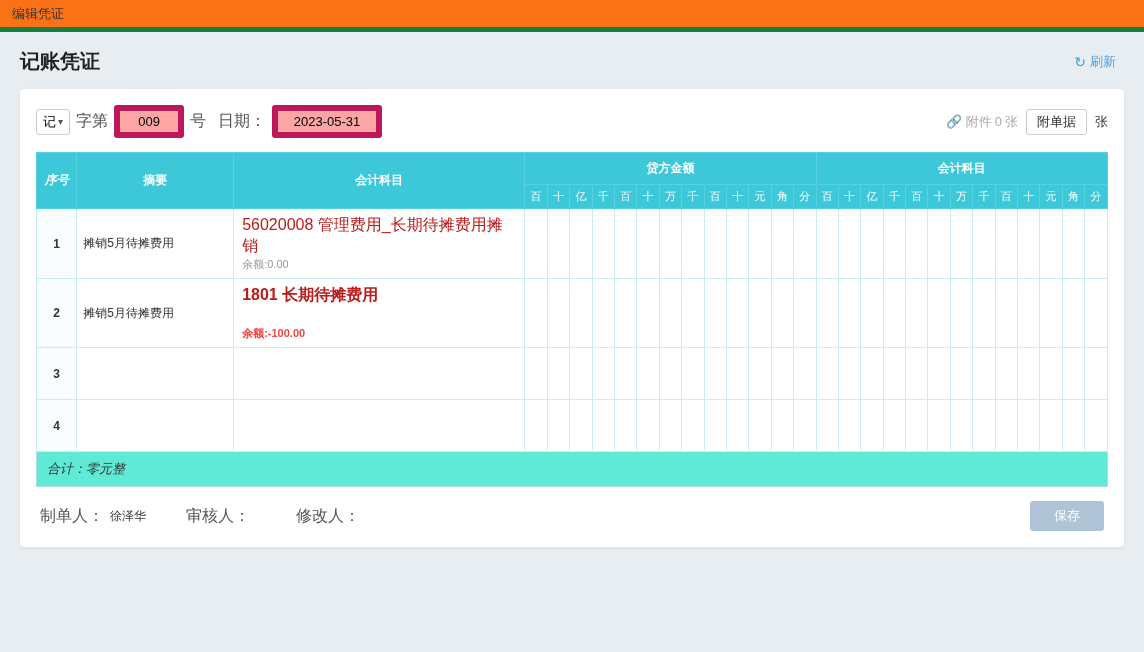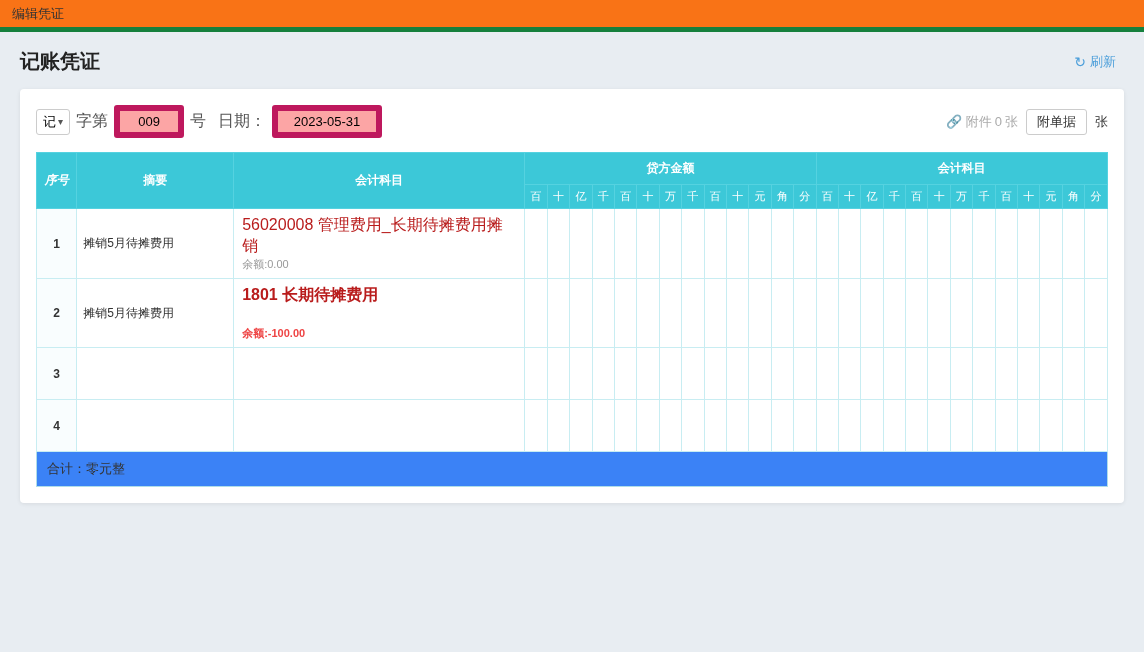--- a/index.html
+++ b/index.html
@@ -186,24 +186,25 @@
       font-size: 11px;
       margin-top: 20px;
     }
     .digit-cell {
       text-align: center;
       vertical-align: middle;
       padding: 2px;
       border: 1px solid #c8edf2;
     }
     .total-row td {
-      background: #3b82f6;
+      background: #5eead4;
       padding: 8px 10px;
       font-size: 13px;
       color: #333;
+      font-style: italic;
     }
     .footer-row {
       display: flex;
       align-items: center;
       gap: 40px;
       margin-top: 14px;
       padding: 0 4px;
     }
     .footer-item {
       display: flex;
@@ -454,15 +455,32 @@
       <tfoot>
         <tr class="total-row">
           <td colspan="3">
             <span>合计：</span><span>零元整</span>
           </td>
           <td colspan="26"></td>
         </tr>
       </tfoot>
     </table>
 
+    <div class="footer-row">
+      <div class="footer-item">
+        <span class="form-label">制单人：</span>
+        <span class="footer-value">徐泽华</span>
+      </div>
+      <div class="footer-item">
+        <span class="form-label">审核人：</span>
+        <span class="footer-value"></span>
+      </div>
+      <div class="footer-item">
+        <span class="form-label">修改人：</span>
+        <span class="footer-value"></span>
+      </div>
+      <button class="save-btn">
+        <span>保存</span>
+      </button>
+    </div>
 
   </div>
 </div>
 
 </body></html>

